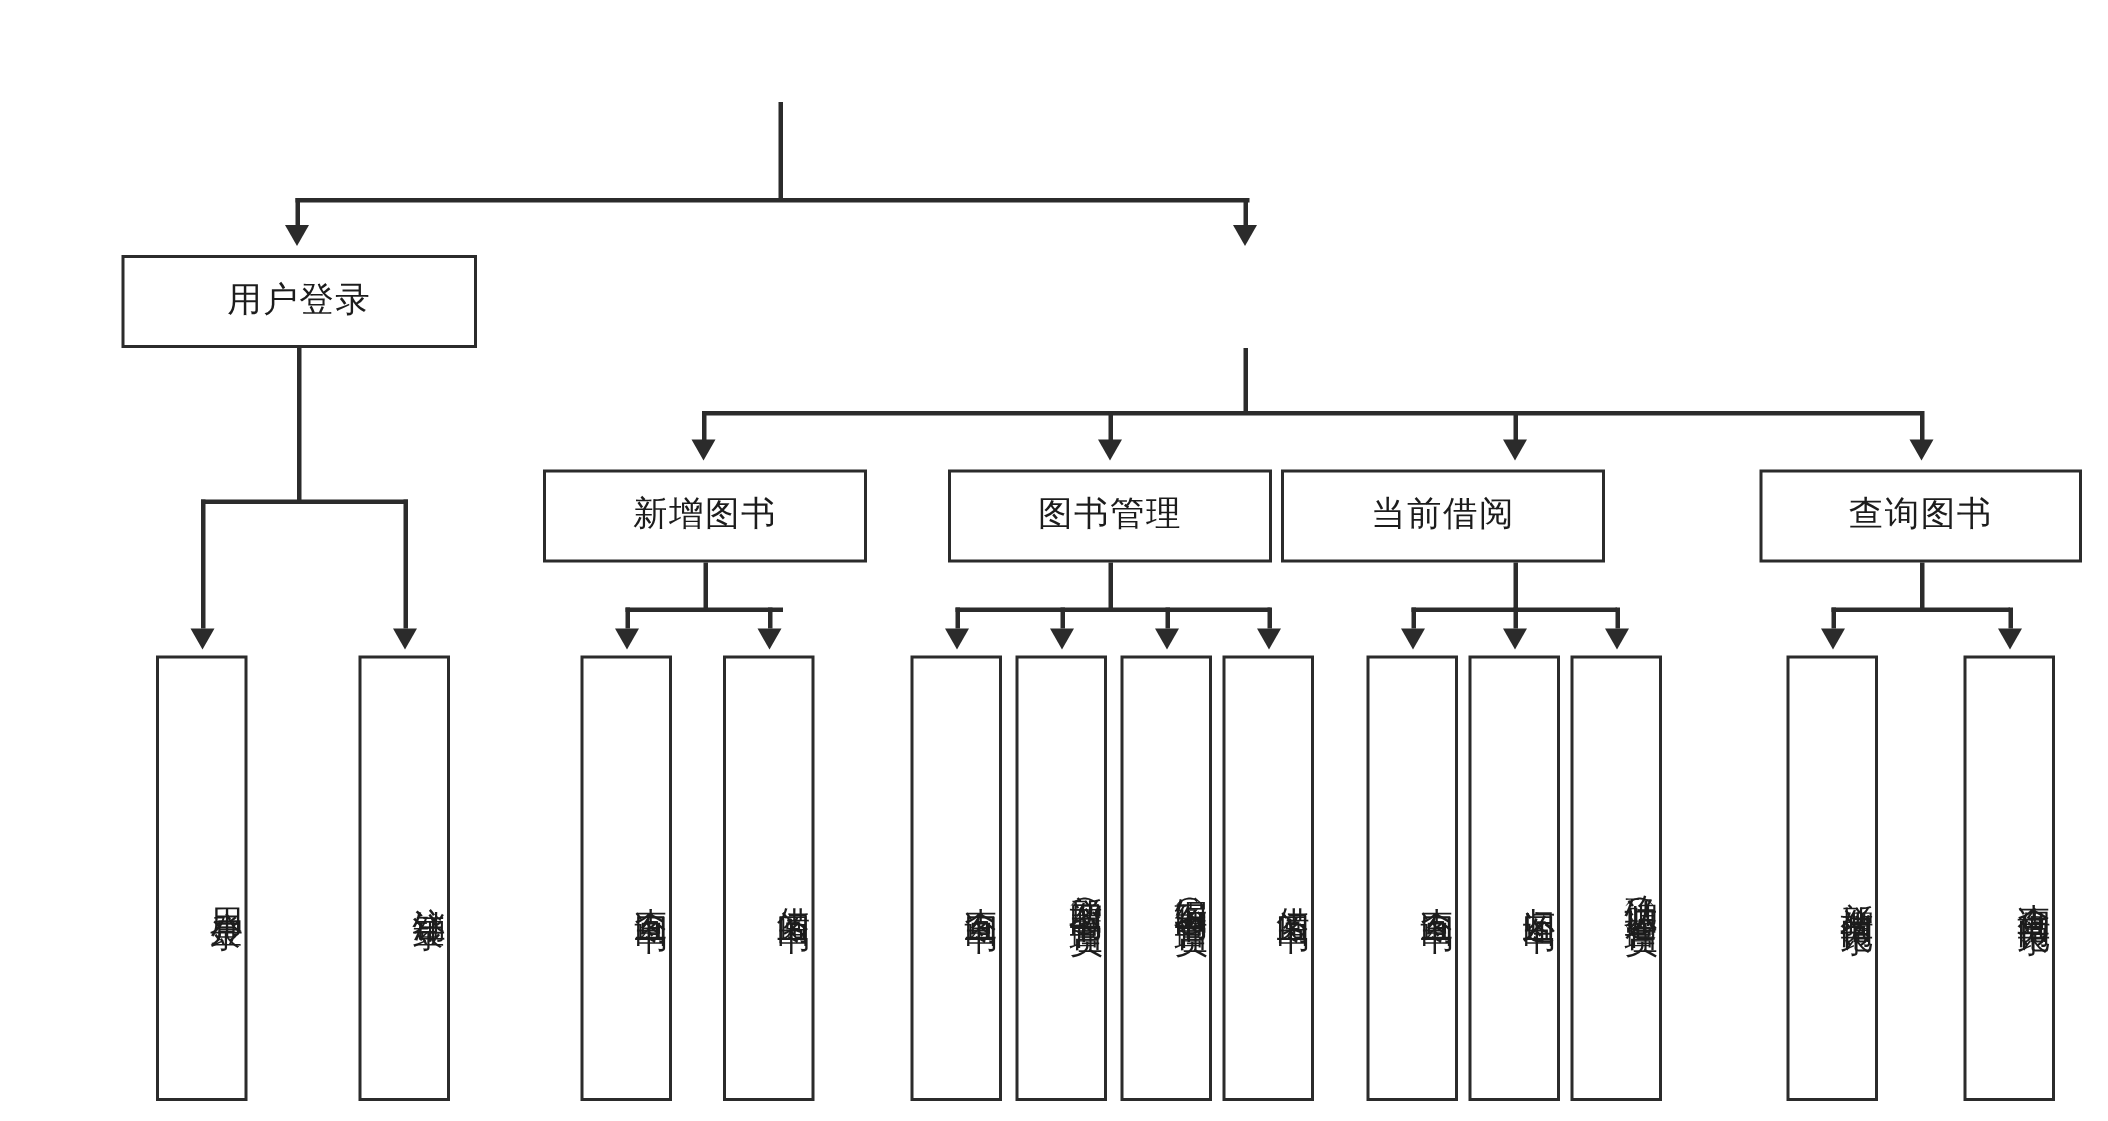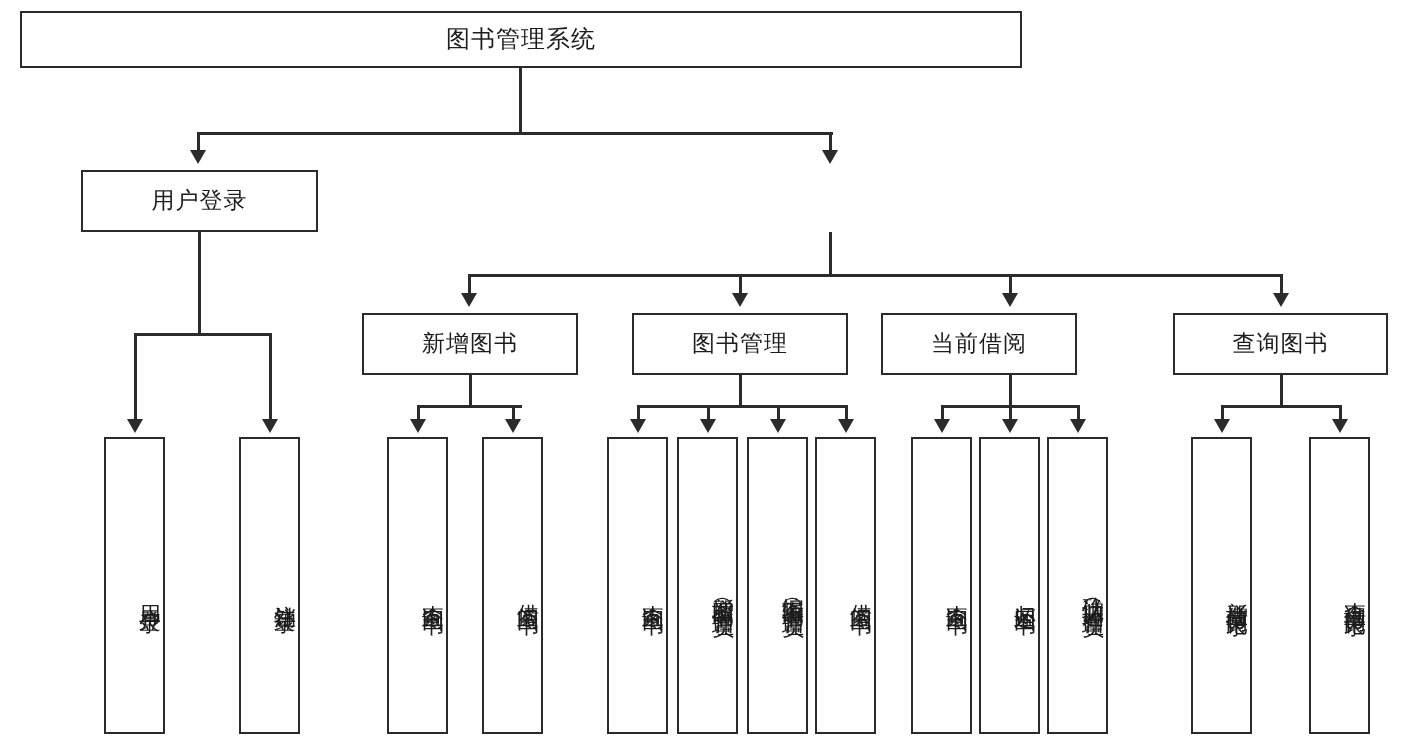--- a/index.html
+++ b/index.html
@@ -65,23 +65,20 @@
     letter-spacing:0.5px;
     white-space:nowrap;
     pointer-events:none;
   }
 </style>
 </head>
 <body>
 
 <div id="canvas">
 
-  <div class="node h root" style="left:20px;top:11px;width:1002px;height:57px;">
-    <span>图书管理系统</span>
-  </div>
 
   <div class="ln vln" style="left:519px;top:68px;height:66px;"></div>
   <div class="ln hln" style="left:197px;top:132px;width:636px;"></div>
   <div class="ln vln" style="left:197px;top:132px;height:20px;"></div>
   <div class="arrow" style="left:190px;top:150px;"></div>
   <div class="ln vln" style="left:829px;top:132px;height:20px;"></div>
   <div class="arrow" style="left:822px;top:150px;"></div>
 
   <div class="node h" style="left:81px;top:170px;width:237px;height:62px;">
     <span>用户登录</span>
@@ -104,21 +101,21 @@
   <div class="arrow" style="left:1002px;top:293px;"></div>
   <div class="ln vln" style="left:1280px;top:274px;height:21px;"></div>
   <div class="arrow" style="left:1273px;top:293px;"></div>
 
   <div class="node h" style="left:362px;top:313px;width:216px;height:62px;">
     <span>新增图书</span>
   </div>
   <div class="node h" style="left:632px;top:313px;width:216px;height:62px;">
     <span>图书管理</span>
   </div>
-  <div class="node h" style="left:881px;top:313px;width:196px;height:62px;">
+  <div class="node h" style="left:854px;top:313px;width:216px;height:62px;">
     <span>当前借阅</span>
   </div>
   <div class="node h" style="left:1173px;top:313px;width:215px;height:62px;">
     <span>查询图书</span>
   </div>
 
   <div class="ln vln" style="left:469px;top:375px;height:32px;"></div>
   <div class="ln hln" style="left:417px;top:405px;width:105px;"></div>
   <div class="ln vln" style="left:417px;top:405px;height:14px;"></div>
   <div class="arrow" style="left:410px;top:419px;"></div>

